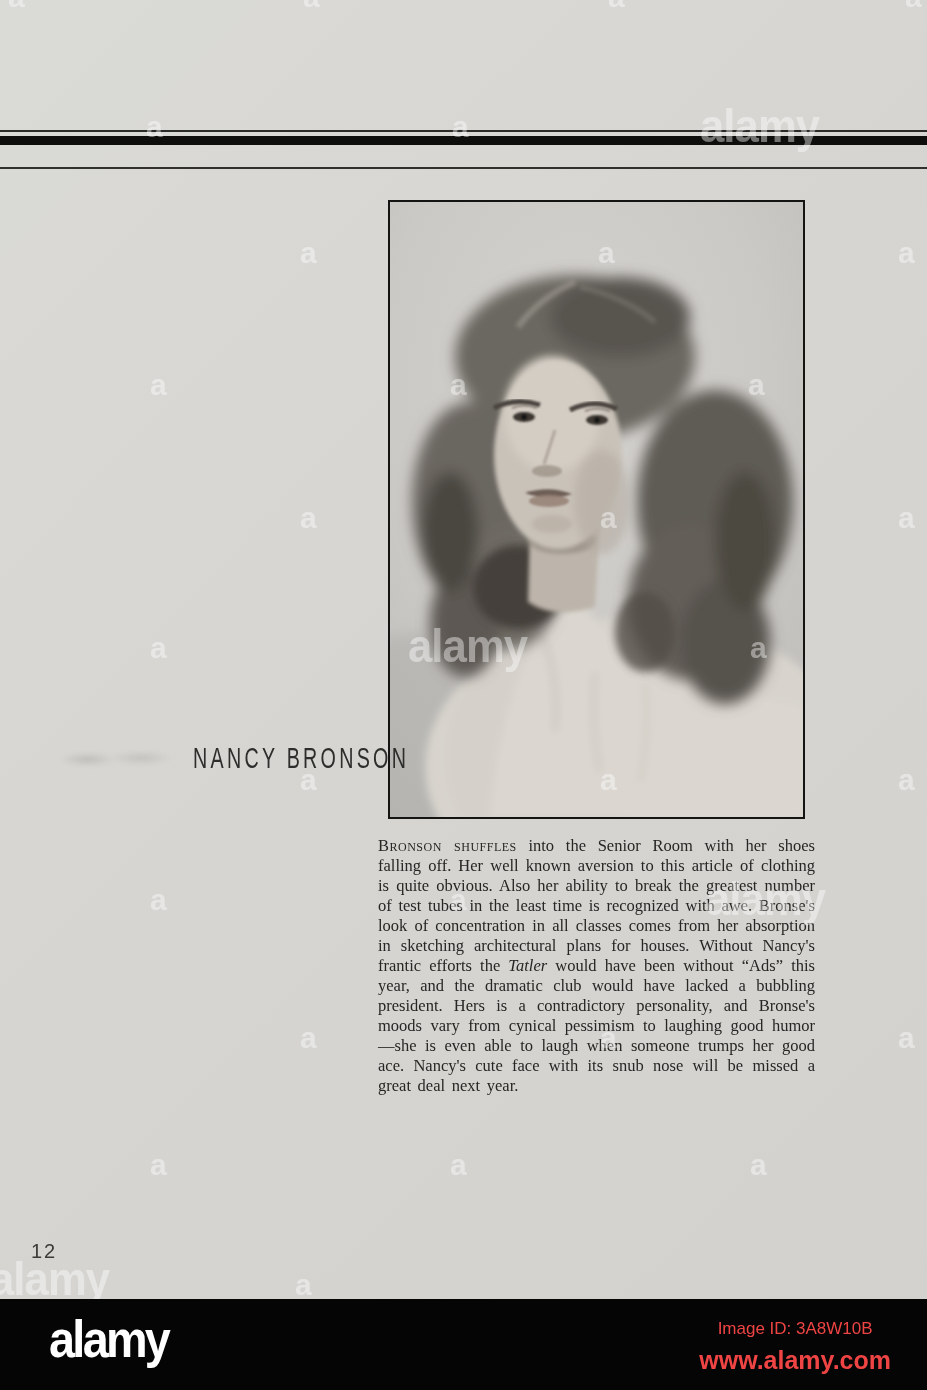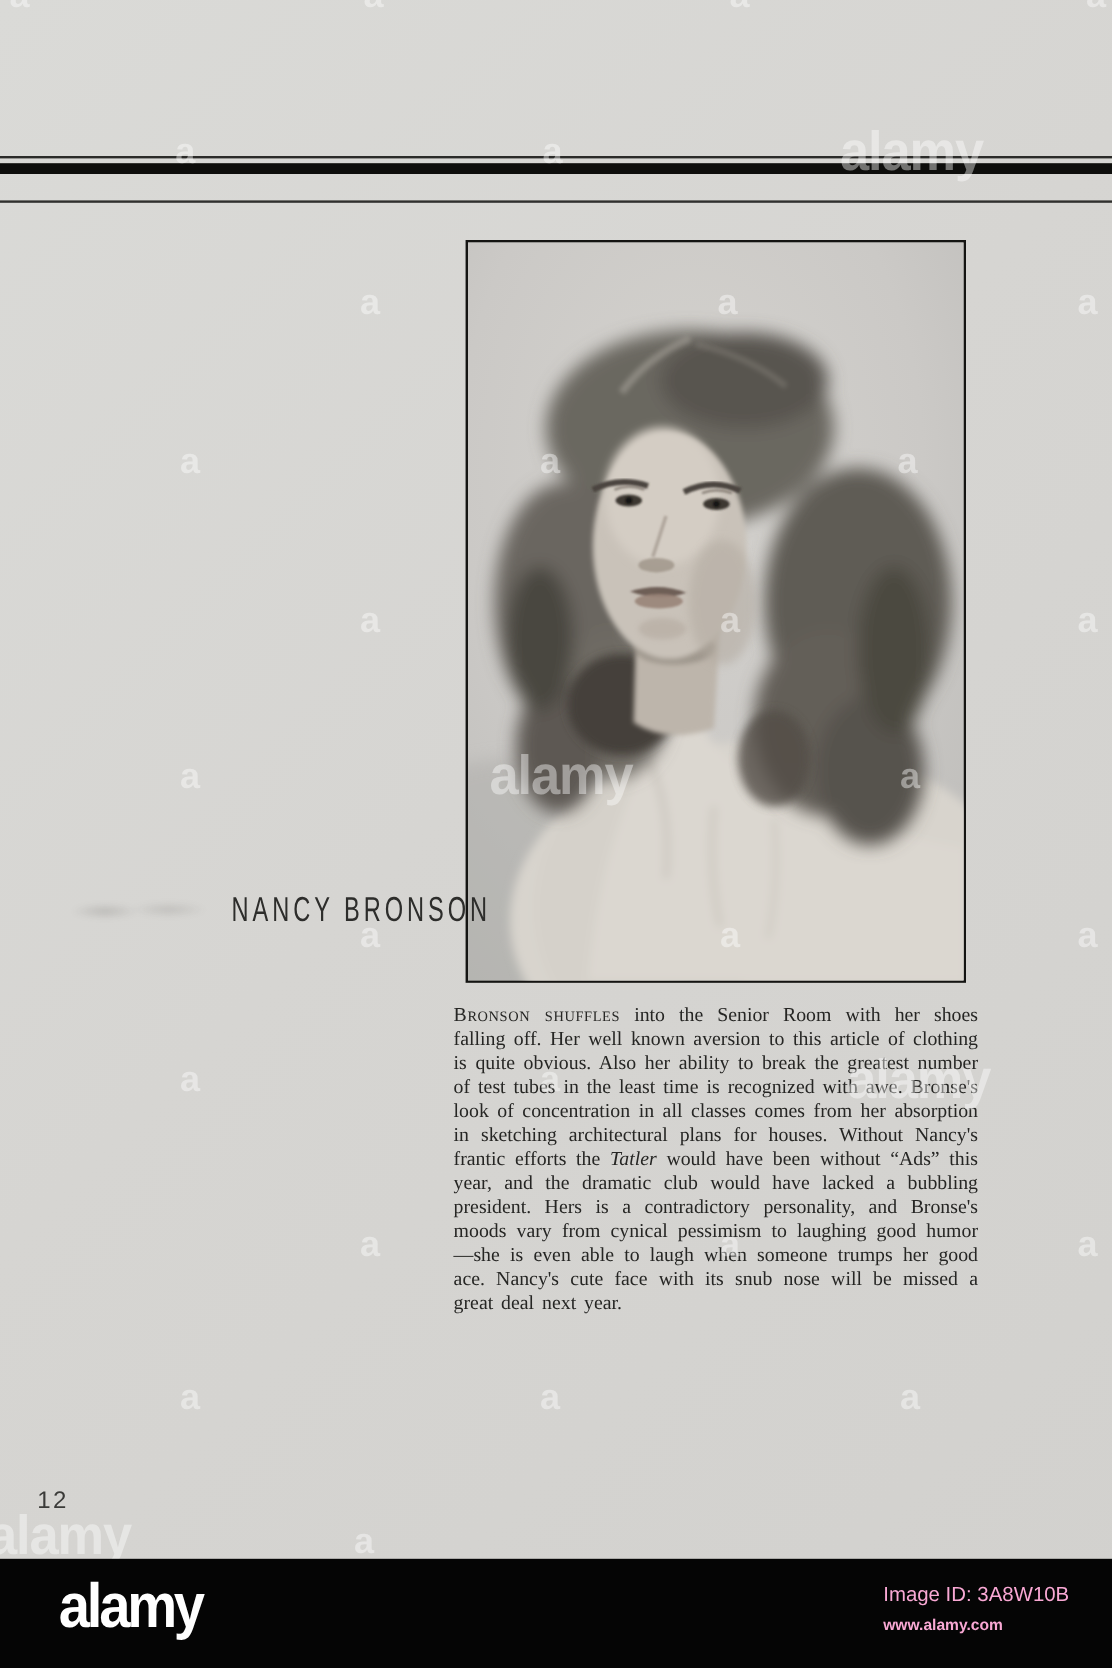--- a/index.html
+++ b/index.html
@@ -62,25 +62,25 @@
   .credit-bar{
     position:absolute;left:0;top:1299px;width:927px;height:91px;background:#050505;
   }
   .credit-logo{
     position:absolute;left:49px;top:14px;
     font-family:"Liberation Sans",sans-serif;font-weight:700;font-size:52px;
     color:#ffffff;letter-spacing:-3px;line-height:1;
     transform:scaleX(.9);transform-origin:left top;
   }
   .credit-info{
-    position:absolute;right:36px;top:20px;text-align:left;color:#f9a8d4;
+    position:absolute;right:36px;top:20px;text-align:center;color:#ef4444;
     font-family:"Liberation Sans",sans-serif;
   }
   .credit-id{font-size:17px;margin-bottom:7px;}
-  .credit-url{font-size:13px;font-weight:700;}
+  .credit-url{font-size:25px;font-weight:700;}
 </style>
 </head>
 <body>
 
 <div class="page">
 
   <div class="rule thin-top"></div>
   <div class="rule thick"></div>
   <div class="rule thin-bottom"></div>
 

